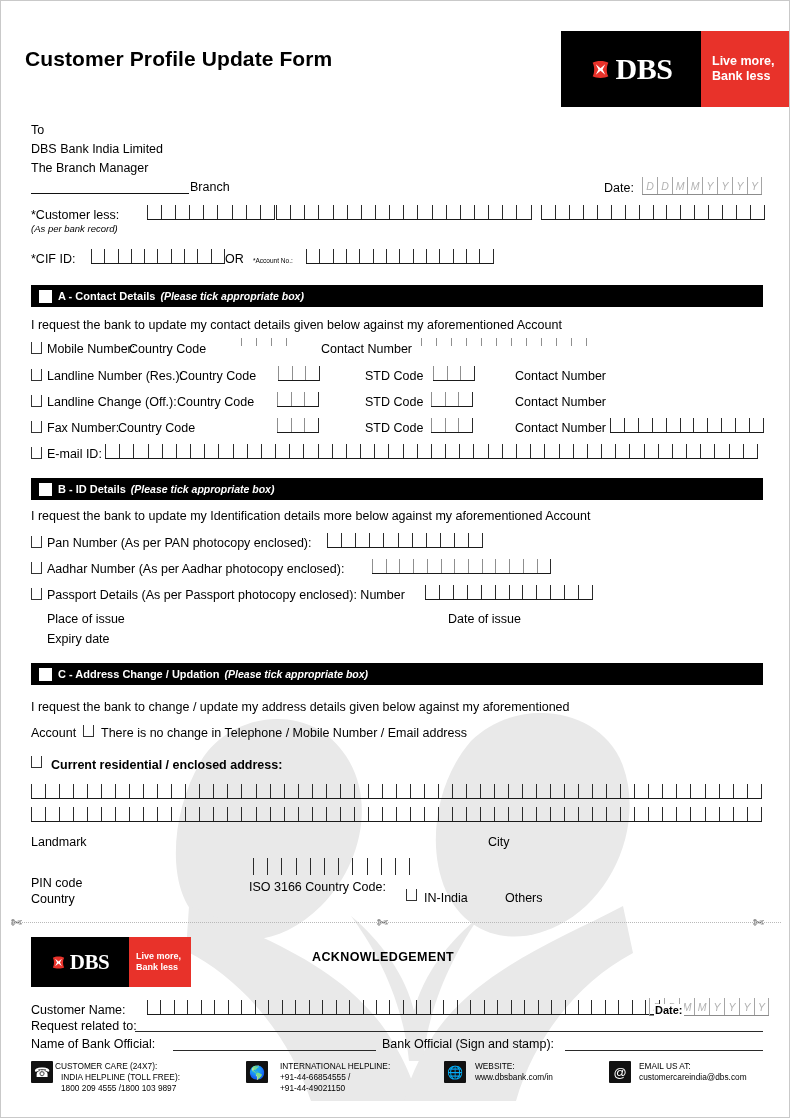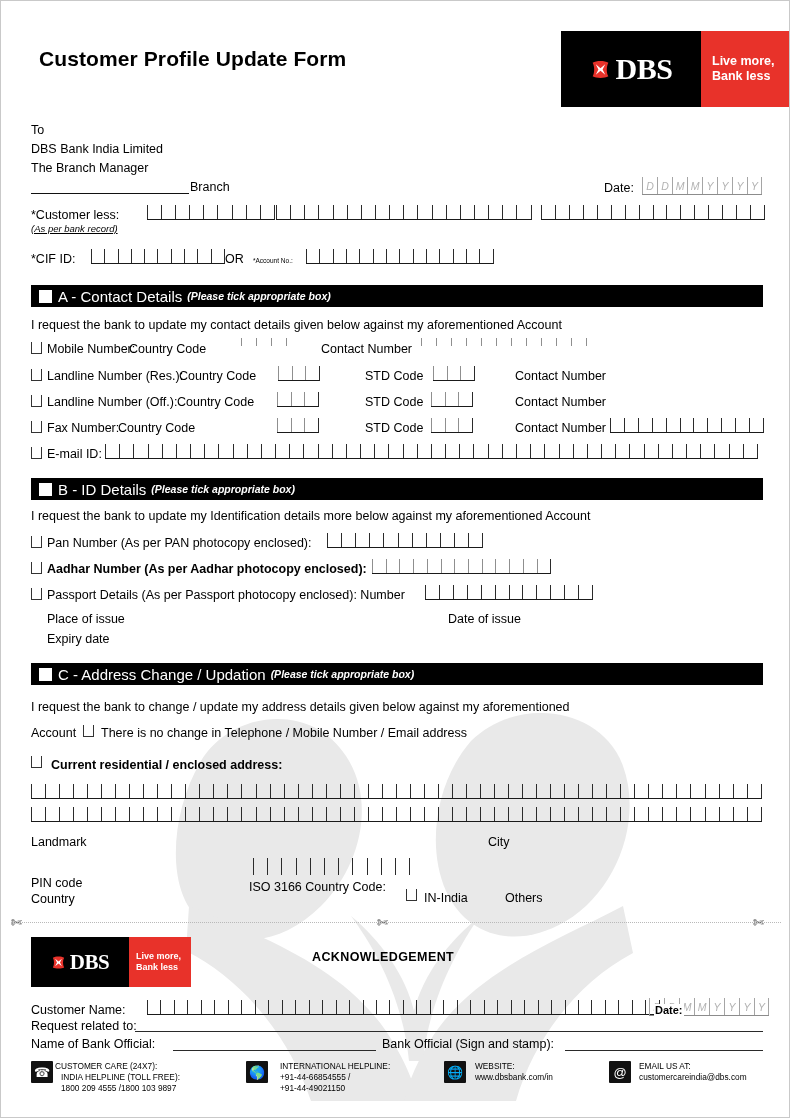--- a/index.html
+++ b/index.html
@@ -25,21 +25,21 @@
     left:170px; top:700px;
     width:470px; height:400px;
     opacity:1;
     pointer-events:none;
     z-index:0;
   }
 
   .layer{position:relative;z-index:2;}
 
   
-  .hdr{position:absolute;left:38px;top:46px;}
+  .hdr{position:absolute;left:24px;top:46px;}
   .hdr-title{font-size:21px;font-weight:bold;letter-spacing:.1px;}
 
   .logo{
     position:absolute;right:0;top:30px;
     width:228px;height:76px;
     display:flex;
   }
   .logo-left{
     background:#000;width:140px;height:100%;
     display:flex;align-items:center;justify-content:center;gap:5px;
@@ -105,21 +105,21 @@
   }
 
   
   .bar{
     position:absolute;left:30px;width:732px;height:22px;
     background:#000;color:#fff;
     display:flex;align-items:center;
     padding-left:8px;box-sizing:border-box;
   }
   .bar .sq{width:13px;height:13px;background:#fff;margin-right:6px;flex:0 0 auto;}
-  .bar .lbl{font-size:15px;font-weight:normal;}
+  .bar .lbl{font-size:11px;font-weight:bold;}
   .bar .sub{font-size:10.5px;font-style:italic;font-weight:bold;margin-left:5px;}
 
   
   .rule{position:absolute;border-bottom:1.2px solid #111;height:0;}
   .rule.thin{border-bottom:1px solid #2a2a2a;}
 
   
   .cutline{
     position:absolute;left:10px;width:770px;top:921px;
     border-bottom:1px dotted #b9b9b9;height:0;
@@ -179,21 +179,21 @@
     <i>D</i>
     <i>M</i>
     <i>M</i>
     <i>Y</i>
     <i>Y</i>
     <i>Y</i>
     <i>Y</i>
   </div>
 
   <div class="t t13" style="left:30px;top:207px;">*Customer less:</div>
-  <div class="t t10 ital" style="left:30px;top:222px;text-decoration:underline;">(As per bank record)</div>
+  <div class="t t10 ital" style="left:30px;top:222px;">(As per bank record)</div>
 
   <div class="comb last-edge" id="cn1" style="left: 146px; top: 204px; width: 127.8px;">
         <i style="width:14.2px"></i>
         <i style="width:14.2px"></i>
         <i style="width:14.2px"></i>
         <i style="width:14.2px"></i>
         <i style="width:14.2px"></i>
         <i style="width:14.2px"></i>
         <i style="width:14.2px"></i>
         <i style="width:14.2px"></i>
@@ -313,21 +313,21 @@
       </div>
   <div class="t t13" style="left:364px;top:368px;">STD Code</div>
   <div class="comb light last-edge" id="lr-std" style="left: 432px; top: 365px; width: 42px;">
         <i style="width:14px"></i>
         <i style="width:14px"></i>
         <i style="width:14px"></i>
       </div>
   <div class="t t13" style="left:514px;top:368px;">Contact Number</div>
 
   <div class="tick" style="left:30px;top:394px;"></div>
-  <div class="t t13" style="left:46px;top:394px;">Landline Number (Off.):</div>
+  <div class="t t13" style="left:46px;top:394px;">Landline Change (Off.):</div>
   <div class="t t13" style="left:176px;top:394px;">Country Code</div>
   <div class="comb light last-edge" id="lo-cc" style="left: 276px; top: 391px; width: 42px;">
         <i style="width:14px"></i>
         <i style="width:14px"></i>
         <i style="width:14px"></i>
       </div>
   <div class="t t13" style="left:364px;top:394px;">STD Code</div>
   <div class="comb light last-edge" id="lo-std" style="left: 430px; top: 391px; width: 42px;">
         <i style="width:14px"></i>
         <i style="width:14px"></i>
@@ -433,21 +433,21 @@
         <i style="width:14.2px"></i>
         <i style="width:14.2px"></i>
         <i style="width:14.2px"></i>
         <i style="width:14.2px"></i>
         <i style="width:14.2px"></i>
         <i style="width:14.2px"></i>
         <i style="width:14.2px"></i>
       </div>
 
   <div class="tick" style="left:30px;top:561px;"></div>
-  <div class="t t13" style="left:46px;top:561px;font-weight:bold;">Aadhar Number (As per Aadhar photocopy enclosed):</div>
+  <div class="t t13" style="left:46px;top:561px;">Aadhar Number (As per Aadhar photocopy enclosed):</div>
   <div class="comb light last-edge" id="aad" style="left: 371px; top: 558px; width: 179.4px;">
         <i style="width:13.8px"></i>
         <i style="width:13.8px"></i>
         <i style="width:13.8px"></i>
         <i style="width:13.8px"></i>
         <i style="width:13.8px"></i>
         <i style="width:13.8px"></i>
         <i style="width:13.8px"></i>
         <i style="width:13.8px"></i>
         <i style="width:13.8px"></i>

